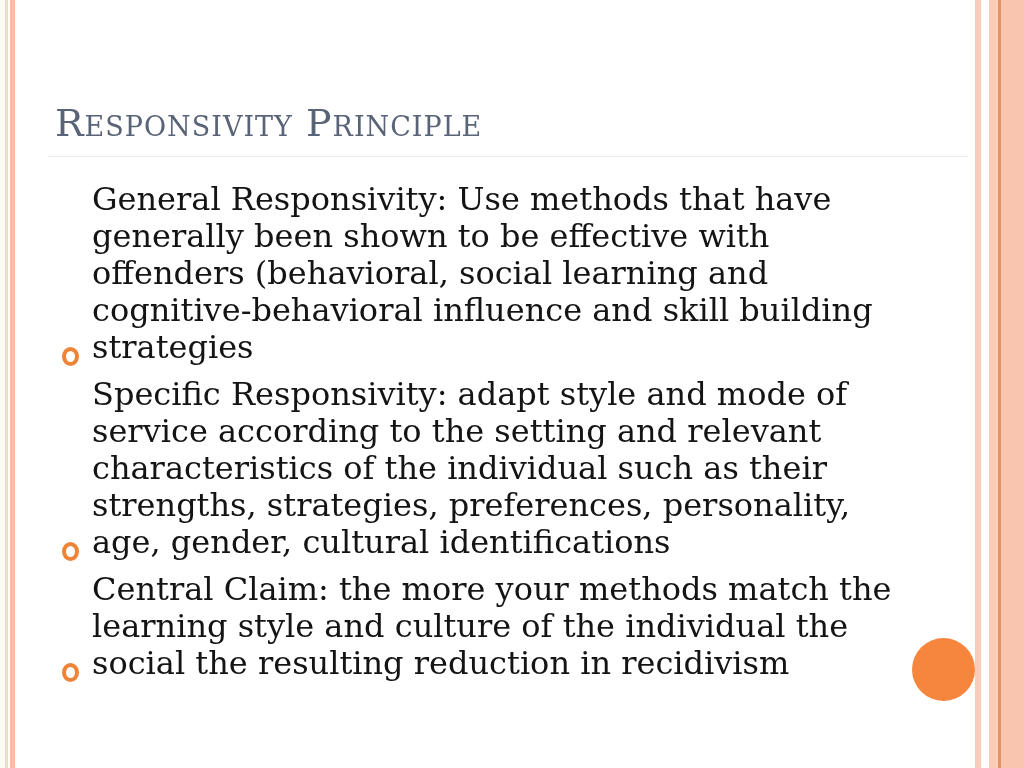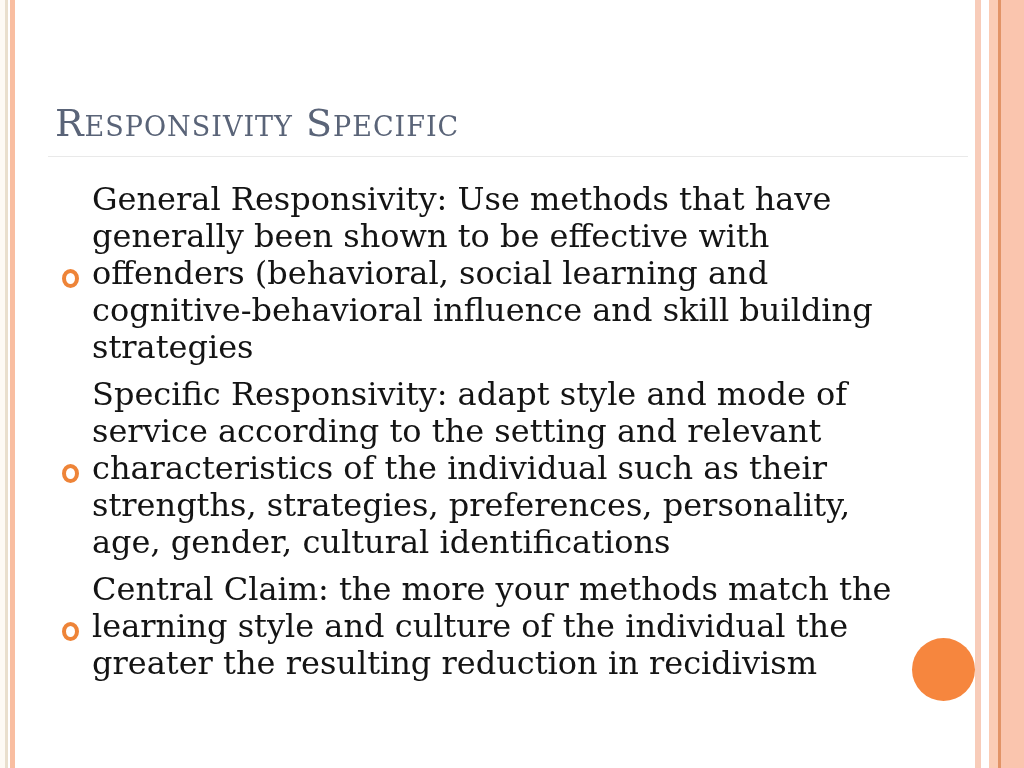--- a/index.html
+++ b/index.html
@@ -53,21 +53,21 @@
     position: absolute;
     left: 48px;
     top: 181px;
     width: 860px;
     margin: 0;
     padding: 0;
     list-style: none;
   }
   .bullet-item {
     display: flex;
-    align-items: center;
+    align-items: flex-end;
     margin: 0 0 10px 0;
   }
   .bullet-ring {
     flex: 0 0 auto;
     width: 9px;
     height: 11px;
     border: 4px solid #EE8438;
     border-radius: 50%;
     margin: 9px 13px 0 14px;
   }
@@ -99,21 +99,21 @@
   <div class="edge l-cream"></div>
   <div class="edge l-gap"></div>
   <div class="edge l-salmon"></div>
 
   <div class="edge r-pale"></div>
   <div class="edge r-gap"></div>
   <div class="edge r-light"></div>
   <div class="edge r-dark"></div>
   <div class="edge r-main"></div>
 
-  <h1 class="title">Responsivity Specific</h1>
+  <h1 class="title">Responsivity Principle</h1>
   <div class="title-rule"></div>
 
   <ul class="bullets" id="bullet-list">
       <li class="bullet-item">
         <span class="bullet-ring"></span>
         <span class="bullet-text">General Responsivity: Use methods that have
 generally been shown to be effective with
 offenders (behavioral, social learning and
 cognitive-behavioral influence and skill building
 strategies</span>
@@ -123,19 +123,19 @@
         <span class="bullet-text">Specific Responsivity: adapt style and mode of
 service according to the setting and relevant
 characteristics of the individual such as their
 strengths, strategies, preferences, personality,
 age, gender, cultural identifications</span>
       </li>
       <li class="bullet-item">
         <span class="bullet-ring"></span>
         <span class="bullet-text">Central Claim: the more your methods match the
 learning style and culture of the individual the
-greater the resulting reduction in recidivism</span>
+social the resulting reduction in recidivism</span>
       </li>
     </ul>
 
   <div class="corner-circle"></div>
 
 </div>
 
 </body></html>

